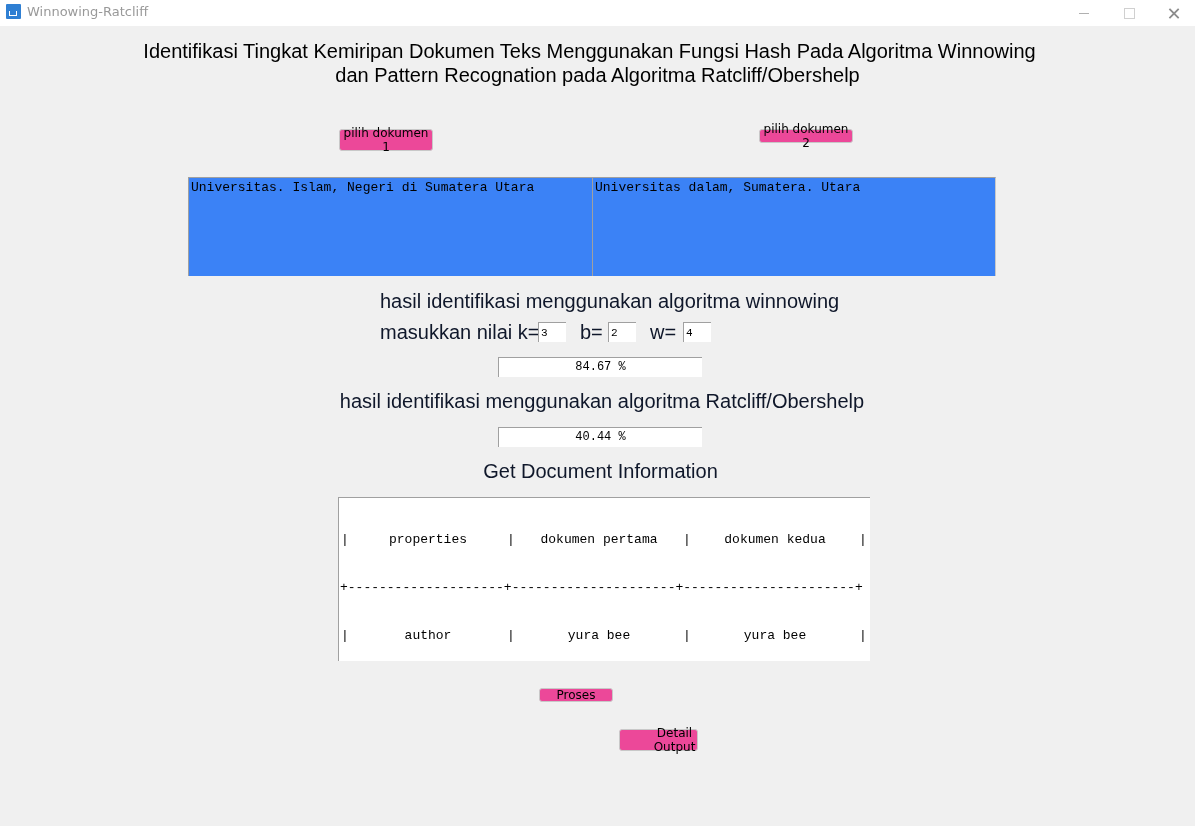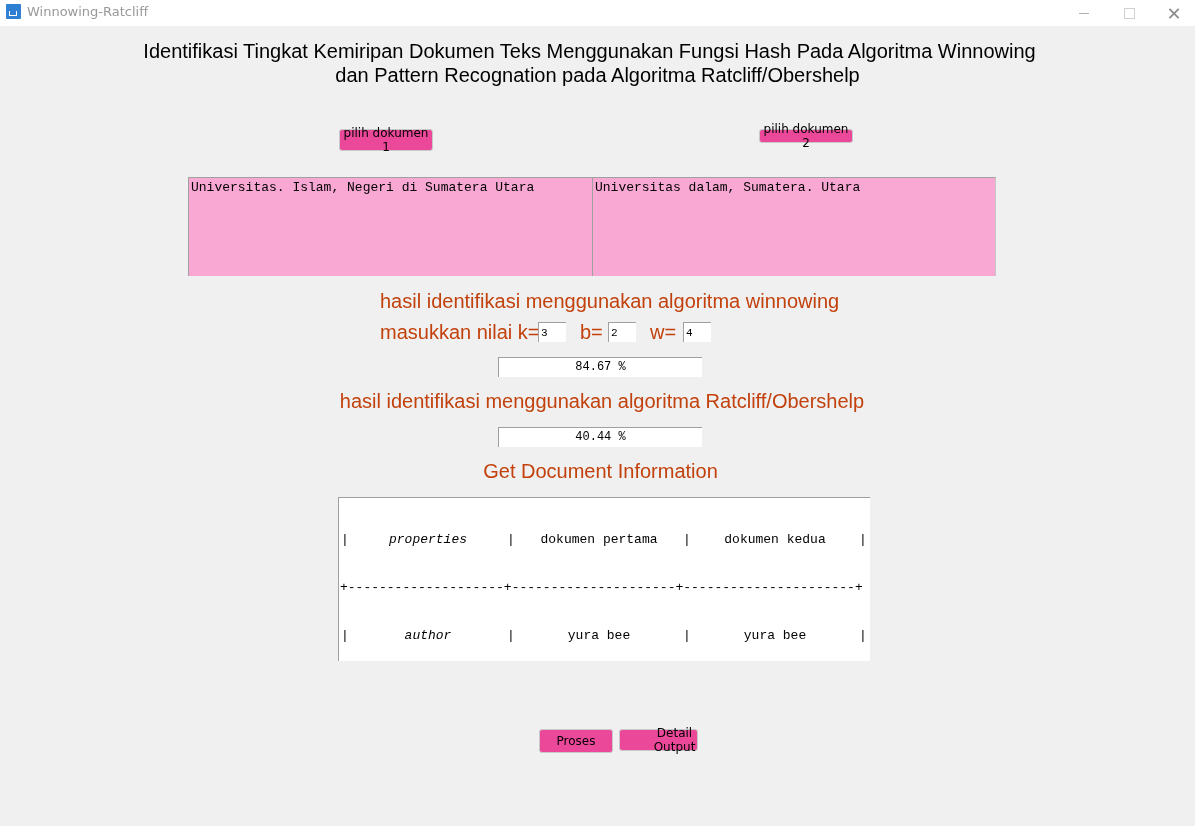--- a/index.html
+++ b/index.html
@@ -43,34 +43,34 @@
   .h2 { top: 63px; }
 
   .btn {
     position: absolute; background: #ec4899; border: 1px solid #c8c8c8; border-radius: 3px;
     font-family: "DejaVu Sans", sans-serif; font-size: 12px; color: #000;
     display: flex; align-items: center; justify-content: center; padding: 0; cursor: pointer;
     box-sizing: border-box;
   }
   .btn-doc1 { left: 339px; top: 129px; width: 94px; height: 22px; }
   .btn-doc2 { left: 759px; top: 129px; width: 94px; height: 14px; }
-  .btn-proses { left: 539px; top: 729px; width: 74px; height: 24px; }
+  .btn-proses { left: 539px; top: 688px; width: 74px; height: 14px; }
   .btn-detail { left: 619px; top: 729px; width: 79px; height: 22px; padding-left: 32px; }
 
   .textbox {
-    position: absolute; top: 177px; height: 99px; background: #f9a8d4;
+    position: absolute; top: 177px; height: 99px; background: #3b82f6;
     border-top: 1px solid #a0a0a0; border-left: 1px solid #a0a0a0;
     font-family: "Liberation Mono", monospace; font-size: 13px; color: #000;
     padding: 2px 2px; box-sizing: border-box; white-space: pre; overflow: hidden;
   }
   .tb1 { left: 188px; width: 405px; }
   .tb2 { left: 592px; width: 404px; border-right: 1px solid #c8c8c8; }
 
   .label {
-    position: absolute; font-size: 20px; color: #c2410c; white-space: nowrap; line-height: 22px;
+    position: absolute; font-size: 20px; color: #0f172a; white-space: nowrap; line-height: 22px;
   }
   .lbl-winnowing { left: 380px; top: 290px; }
   .lbl-k { left: 380px; top: 321px; }
   .lbl-b { left: 580px; top: 321px; }
   .lbl-w { left: 650px; top: 321px; }
   .lbl-ratcliff { left: 0; width: 1204px; text-align: center; top: 390px; }
   .lbl-docinfo { left: 0; width: 1201px; text-align: center; top: 460px; }
 
   .param-input {
     position: absolute; top: 322px; width: 28px; height: 20px; box-sizing: border-box;
@@ -93,21 +93,21 @@
   .info-table {
     position: absolute; left: 338px; top: 497px; width: 532px; height: 164px;
     background: #ffffff; border-top: 1px solid #a0a0a0; border-left: 1px solid #a0a0a0;
     box-sizing: border-box; overflow: hidden;
     font-family: "Liberation Mono", monospace; font-size: 13px; color: #000;
     line-height: 16px; white-space: pre; padding: 2px 0 0 1px;
   }
   .trow { display: flex; height: 16px; }
   .cell { text-align: center; overflow: hidden; }
   .sep { width: 10px; text-align: center; color: #000; }
-  .c0 { width: 156px; font-style: italic; }
+  .c0 { width: 156px; }
   .c1 { width: 166px; }
   .c2 { width: 166px; }
   .rule { height: 16px; letter-spacing: 0; overflow: hidden; color: #000; }
 </style>
 </head>
 <body>
 
 <div class="titlebar">
   <div class="app-icon"></div>
   <div class="win-title">Winnowing-Ratcliff</div>

